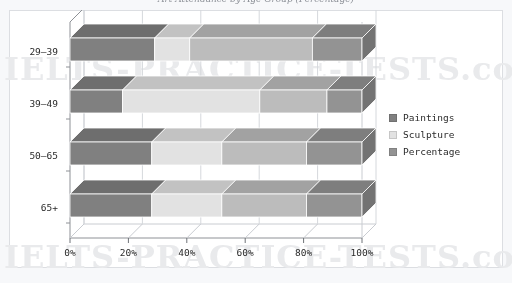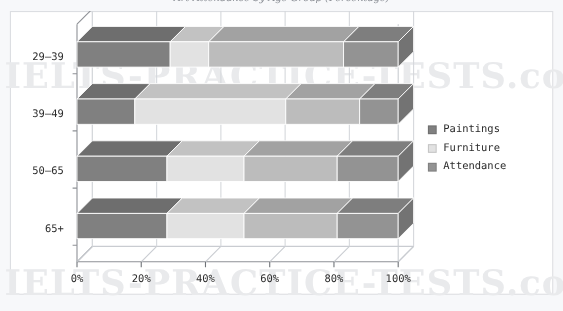--- a/index.html
+++ b/index.html
@@ -190,19 +190,19 @@
     <polygon points="353,184 367,170 367,193 353,207" fill="#737373" stroke="#ffffff" stroke-width="0.8"></polygon>
   </svg>
 
 <div id="legend">
   <div class="legend-row">
     <span class="legend-swatch" style="background: rgb(128, 128, 128);"></span>
     <span class="legend-label">Paintings</span>
   </div>
   <div class="legend-row">
     <span class="legend-swatch" style="background: rgb(226, 226, 226);"></span>
-    <span class="legend-label">Furniture</span>
+    <span class="legend-label">Sculpture</span>
   </div>
   <div class="legend-row">
     <span class="legend-swatch" style="background: rgb(147, 147, 147);"></span>
-    <span class="legend-label">Attendance</span>
+    <span class="legend-label">Percentage</span>
   </div>
 </div>
 
 </body></html>

